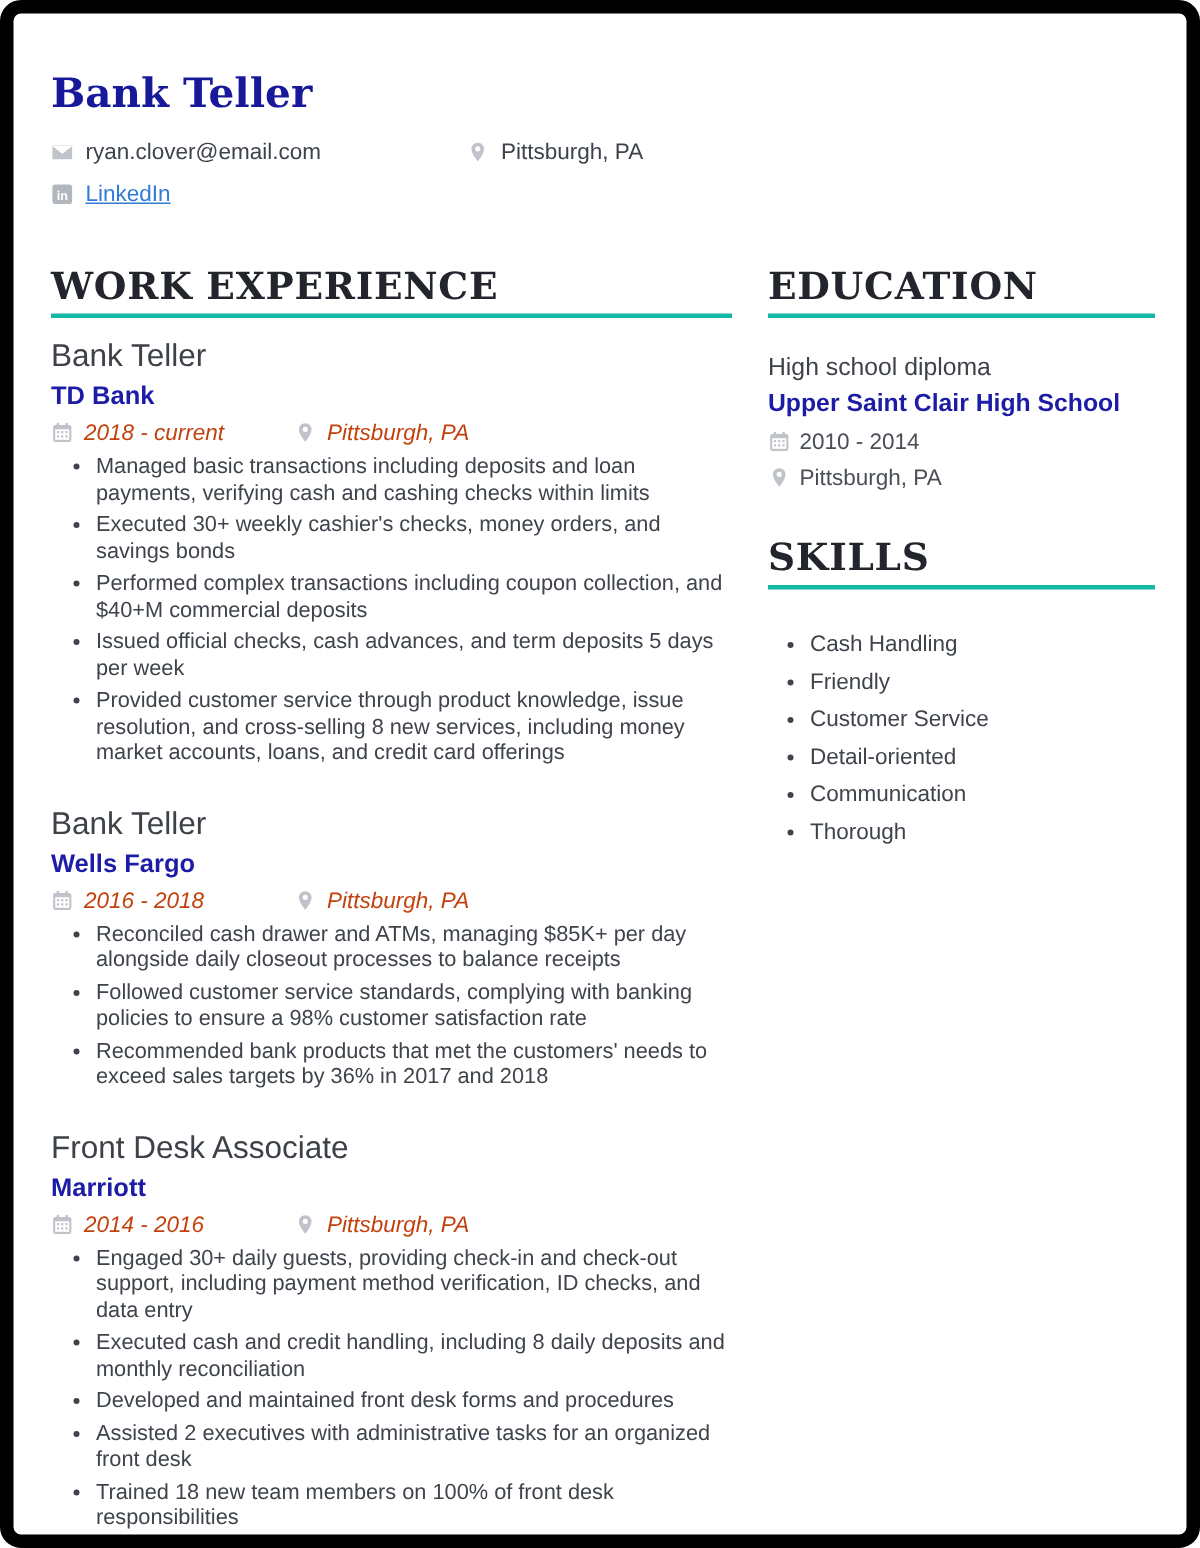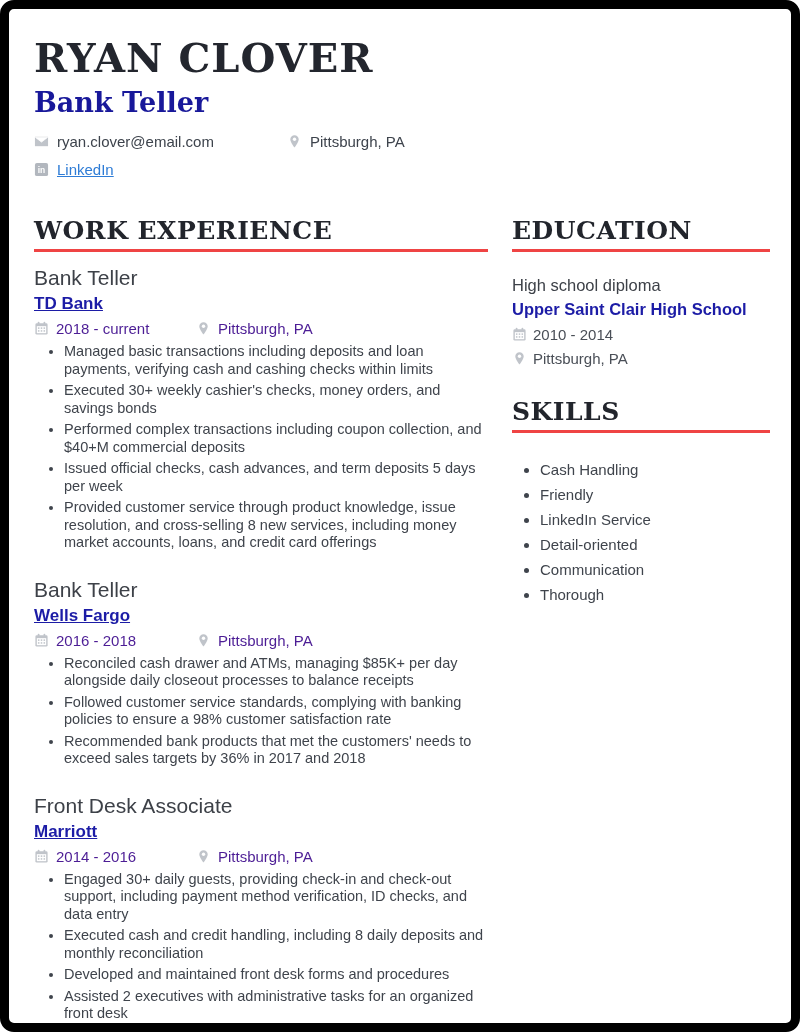--- a/index.html
+++ b/index.html
@@ -4,42 +4,42 @@
 <style>
   * { margin:0; padding:0; box-sizing:border-box; }
   html,body { width:800px; height:1032px; background:#ffffff; }
   body { font-family:"Liberation Sans", sans-serif; position:relative; overflow:hidden; }
   .frame { position:absolute; inset:0; border:9px solid #000000; border-radius:14px; pointer-events:none; z-index:10; }
   .page { position:absolute; inset:0; background:#ffffff; padding:38px 30px 20px 34px; }
 
   
   .name { font-family:"DejaVu Serif", serif; font-weight:bold; font-size:40px; letter-spacing:1px; color:#23262e; line-height:1.0; }
   .job-title-main { font-family:"DejaVu Serif", serif; font-weight:bold; font-size:27px; color:#18189a; margin-top:9px; }
-  .contact-row { display:flex; align-items:center; margin-top:15px; }
+  .contact-row { display:flex; align-items:center; margin-top:15px;gap:24px; }
   .contact-item { display:flex; align-items:center; gap:8px; font-size:15px; color:#3d434c; }
   .ci-email { width:253px; }
   .ci-phone { width:250px; }
   .contact-row2 { display:flex; align-items:flex-start; margin-top:11px; }
   .link { color:#2e7cd6; text-decoration:underline; font-size:15px; }
 
   .icon { width:15px; height:15px; flex:0 0 auto; display:inline-block; }
   .icon svg { width:100%; height:100%; display:block; }
 
   
   .main { display:flex; gap:24px; margin-top:38px; }
   .col-left { width:454px; flex:0 0 454px; }
   .col-right { flex:1; }
 
-  h2.section { font-family:"DejaVu Serif", serif; font-weight:bold; font-size:25px; letter-spacing:0.5px; color:#22252c; border-bottom:3px solid #ef4444; padding-bottom:4px; }
+  h2.section { font-family:"DejaVu Serif", serif; font-weight:bold; font-size:25px; letter-spacing:0.5px; color:#22252c; border-bottom:3px solid #14b8a6; padding-bottom:4px; }
 
   
   .job { margin-top:14px; margin-bottom:26px; }
   .job-title { font-size:21px; color:#3d4148; font-weight:400; }
-  .company { font-size:17px; font-weight:bold; color:#1c1ca6; margin-top:4px;text-decoration:underline; }
-  .meta { display:flex; align-items:center; margin-top:6px; font-size:15px; color:#4c1d95; }
+  .company { font-size:17px; font-weight:bold; color:#1c1ca6; margin-top:4px; }
+  .meta { display:flex; align-items:center; margin-top:6px; font-size:15px; color:#c2410c;font-style:italic; }
   .meta .m-item { display:flex; align-items:center; gap:7px; }
   .meta .m-date { width:162px; }
   ul.bullets { margin-top:6px; padding-left:30px; }
   ul.bullets li { font-size:14.5px; line-height:17.5px; color:#3f444c; margin-bottom:4px; }
 
   
   .edu-degree { font-size:16.5px; color:#3d4148; margin-top:24px; }
   .edu-school { font-size:16.5px; font-weight:bold; color:#1c1ca6; margin-top:5px; }
   .edu-meta { display:flex; align-items:center; gap:6px; font-size:15px; color:#4a4f57; margin-top:7px; }
   .skills-block { margin-top:30px; }
@@ -78,21 +78,20 @@
       </g>
     <g id="i-in">
         <rect x="1" y="1" width="14" height="14" rx="2" fill="#b2b7be"></rect>
         <text x="8" y="12" font-family="Liberation Sans, sans-serif" font-size="9" font-weight="bold" fill="#ffffff" text-anchor="middle">in</text>
       </g>
   </defs>
 </svg>
 
 <div class="page">
 
-  <div class="name">RYAN CLOVER</div>
   <div class="job-title-main">Bank Teller</div>
 
   <div class="contact-row">
     <div class="contact-item ci-email">
       <span class="icon">
           <svg viewBox="0 0 16 16">
             <use href="#i-mail"></use>
           </svg>
         </span>
       <span>ryan.clover@email.com</span>
@@ -231,21 +230,21 @@
             </svg>
           </span>
         <span>Pittsburgh, PA</span>
       </div>
 
       <div class="skills-block">
         <h2 class="section">SKILLS</h2>
         <ul class="skills">
           <li>Cash Handling</li>
           <li>Friendly</li>
-          <li>LinkedIn Service</li>
+          <li>Customer Service</li>
           <li>Detail-oriented</li>
           <li>Communication</li>
           <li>Thorough</li>
         </ul>
       </div>
     </div>
   </div>
 
 </div>
 

